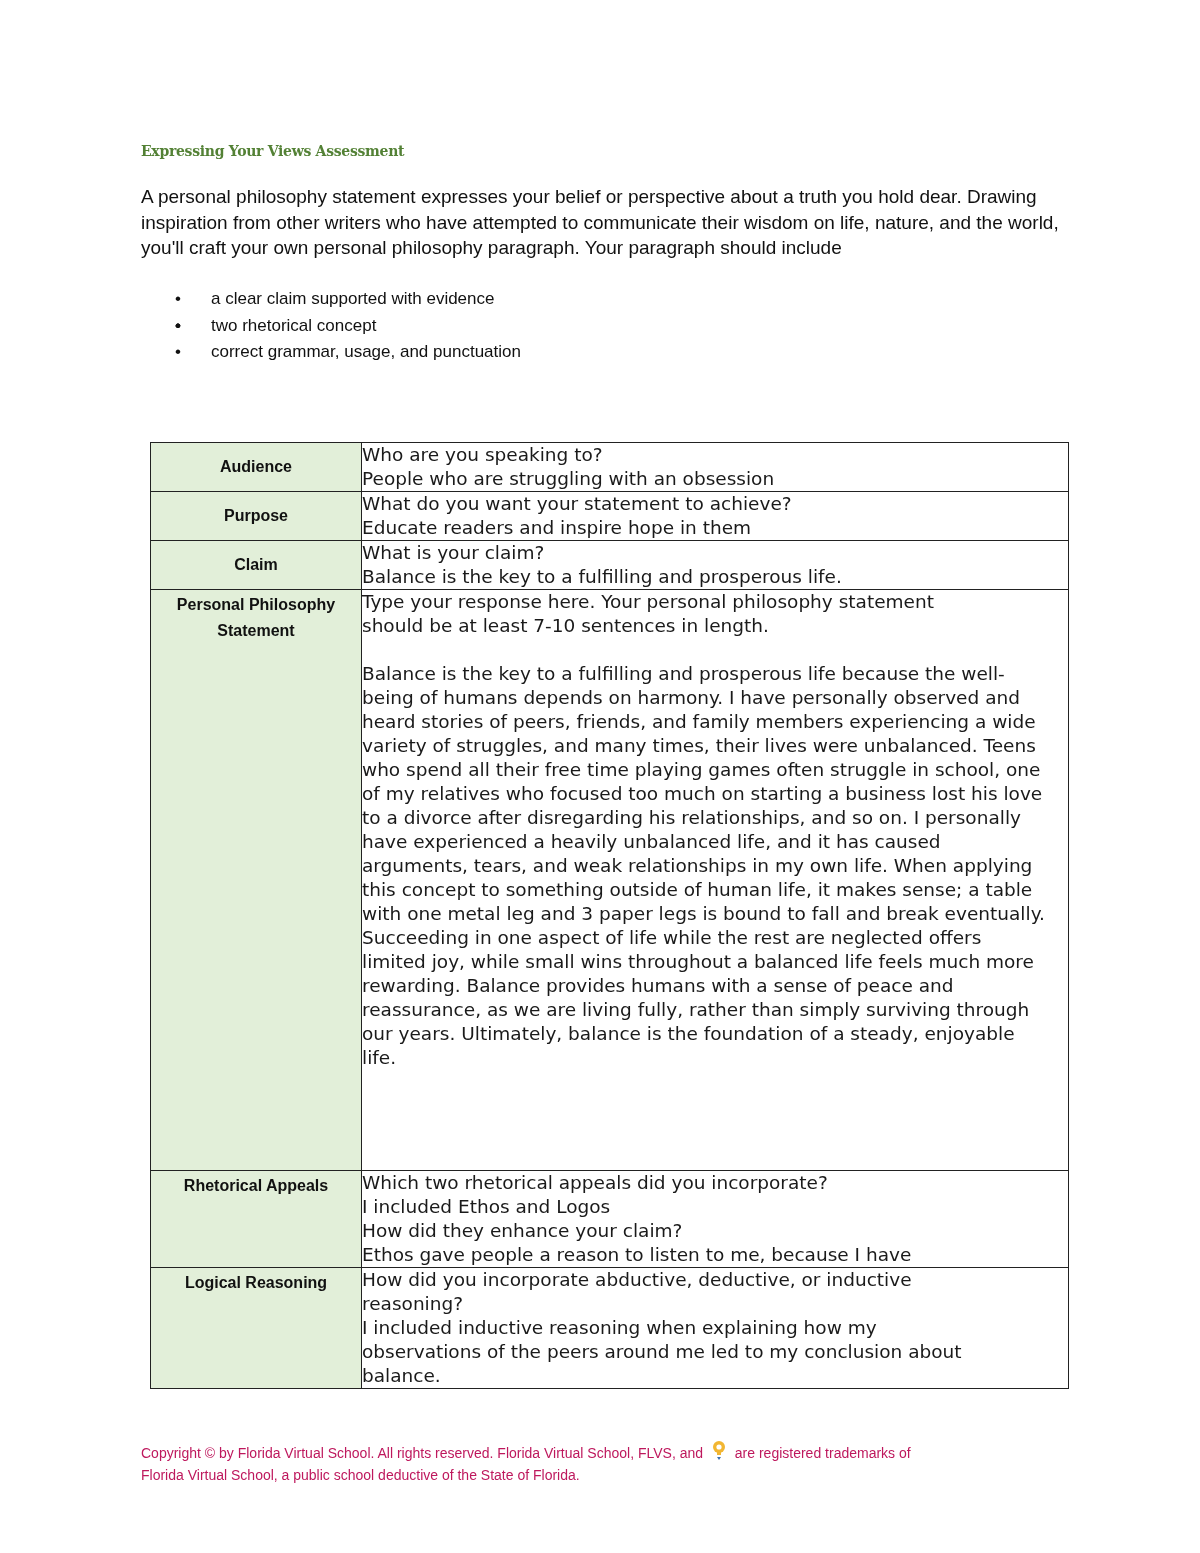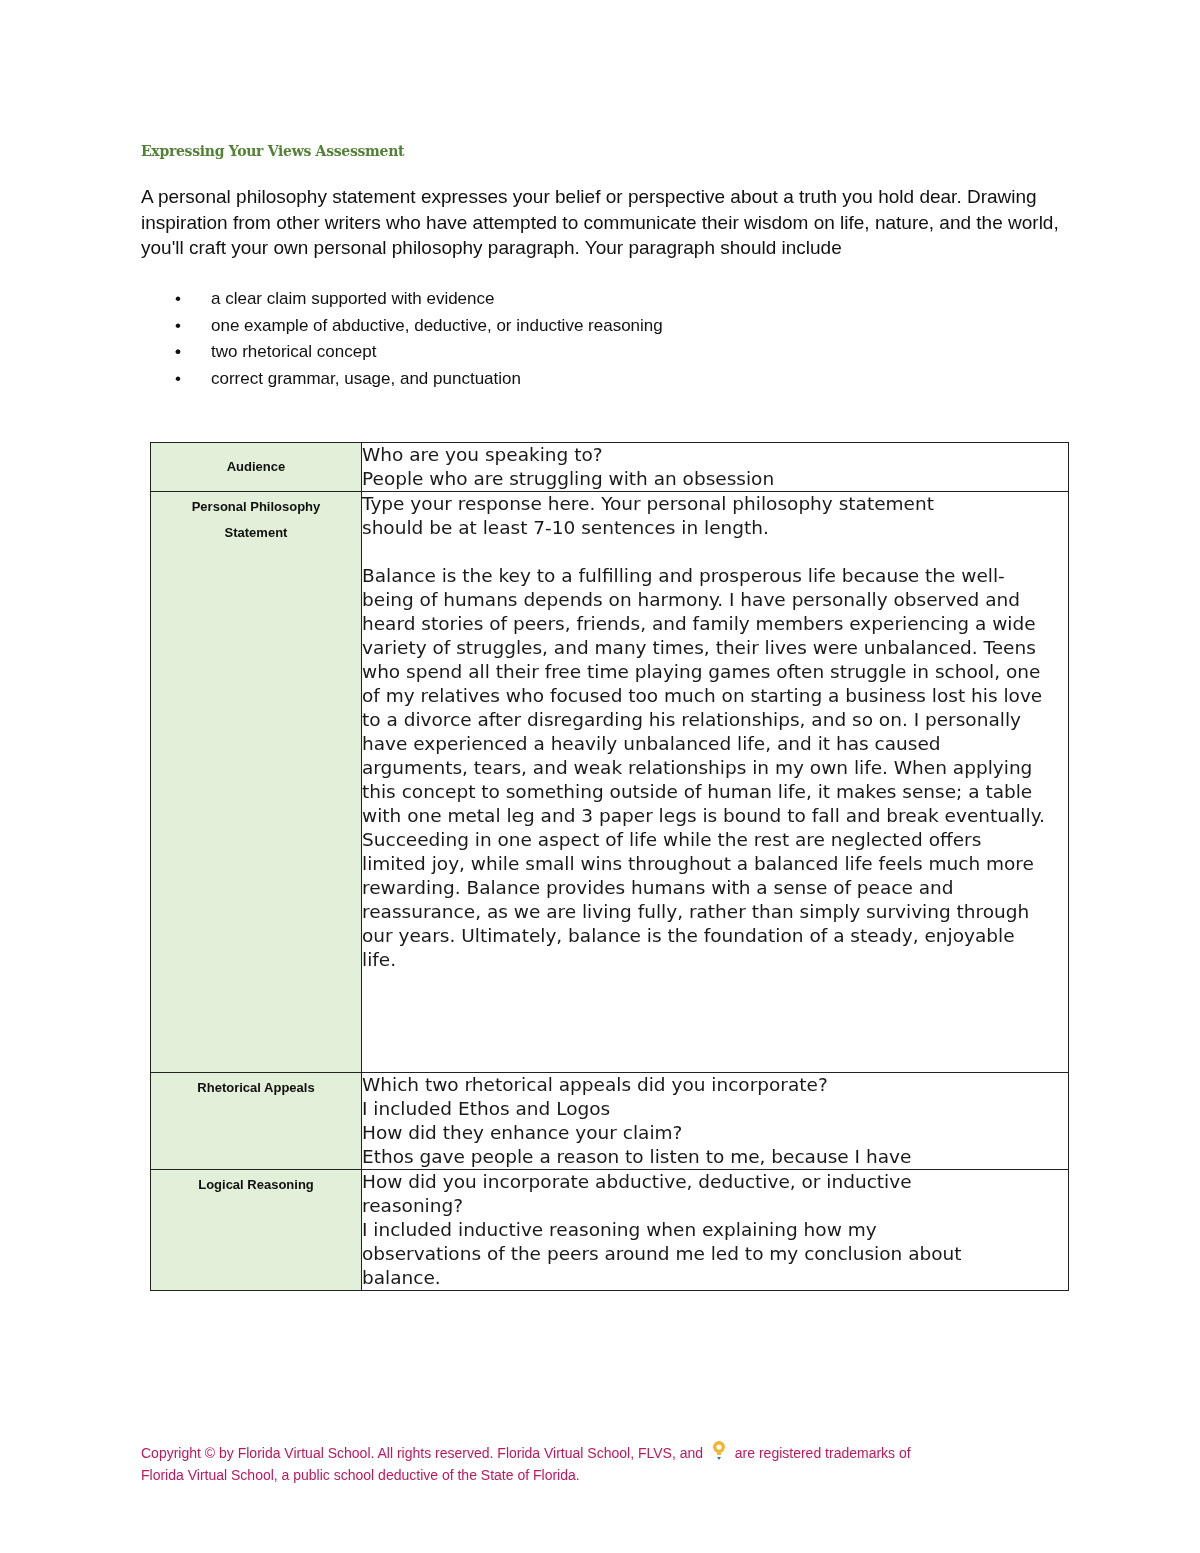--- a/index.html
+++ b/index.html
@@ -20,21 +20,21 @@
     }
     .bullets li { position: relative; padding-left: 70px; }
     .bullets li .dot { position: absolute; left: 34px; top: 0; font-size: 17px; }
     table.grid {
       position: absolute; left: 150px; top: 442px; width: 919px;
       border-collapse: collapse; table-layout: fixed;
     }
     table.grid td { border: 1.5px solid #222; vertical-align: top; padding: 0; }
     td.label {
       width: 210px; background: #e2efd9; text-align: center;
-      font-family: "Liberation Sans", sans-serif; font-weight: bold; font-size: 13px; color: #111;
+      font-family: "Liberation Sans", sans-serif; font-weight: bold; font-size: 16px; color: #111;
     }
     td.label.mid { vertical-align: middle; }
     td.label .lbl { display: block; padding: 2px 8px; line-height: 26px; }
     td.content {
       font-family: "DejaVu Sans", sans-serif; font-size: 18.5px; line-height: 24px;
       color: #1a1a1a; padding: 0 8px 0 9px;
     }
     td.content .line { display: block; }
     td.content .gap { display: block; height: 24px; }
     .footer {
@@ -47,21 +47,21 @@
 <body>
 
 <div class="page">
 
   <div class="title">Expressing Your Views Assessment</div>
 
   <div class="intro">A personal philosophy statement expresses your belief or perspective about a truth you hold dear. Drawing inspiration from other writers who have attempted to communicate their wisdom on life, nature, and the world, you'll craft your own personal philosophy paragraph. Your paragraph should include</div>
 
   <ul class="bullets">
     <li><span class="dot">•</span><span>a clear claim supported with evidence</span></li>
-    <li><span class="dot">•</span><span>one example of abductive, deductive, or inductive reasoning</span></li>
+    <li><span class="dot">•</span></li>
     <li><span class="dot">•</span></li>
     <li><span class="dot">•</span><span>two rhetorical concept</span></li>
     <li><span class="dot">•</span><span>correct grammar, usage, and punctuation</span></li>
   </ul>
 
   <table class="grid">
     <colgroup>
         <col style="width:211px">
         <col>
       </colgroup>
@@ -70,21 +70,39 @@
         <tr style="height:49px">
       <td class="label mid">
             <span class="lbl">Audience</span>
           </td>
       <td class="content">
         <span class="line">Who are you speaking to?</span>
         <span class="line">People who are struggling with an obsession</span>
       </td>
     </tr>
 
+    <tr style="height:49px">
+      <td class="label mid">
+            <span class="lbl">Purpose</span>
+          </td>
+      <td class="content">
+        <span class="line">What do you want your statement to achieve?</span>
+        <span class="line">Educate readers and inspire hope in them</span>
+      </td>
+    </tr>
 
+    <tr style="height:49px">
+      <td class="label mid">
+            <span class="lbl">Claim</span>
+          </td>
+      <td class="content">
+        <span class="line">What is your claim?</span>
+        <span class="line">Balance is the key to a fulfilling and prosperous life.</span>
+      </td>
+    </tr>
 
     <tr style="height:581px">
       <td class="label">
         <span class="lbl" style="padding-bottom:0">Personal Philosophy</span>
         <span class="lbl" style="padding-top:0">Statement</span>
       </td>
       <td class="content">
         <span class="line">Type your response here. Your personal philosophy statement</span>
         <span class="line">should be at least 7-10 sentences in length.</span>
         <span class="gap"></span>

